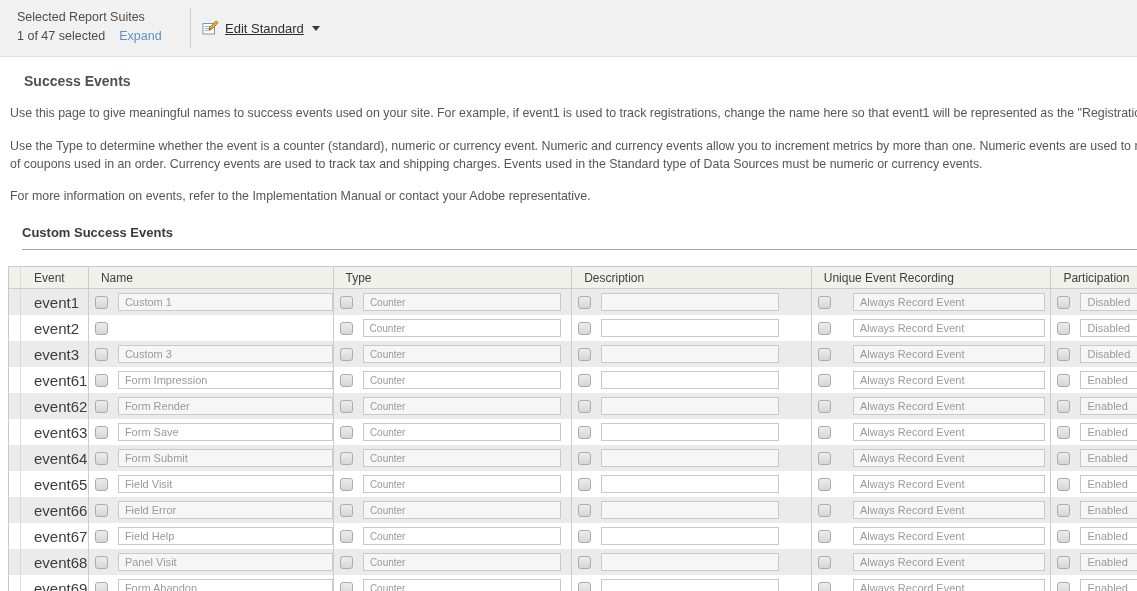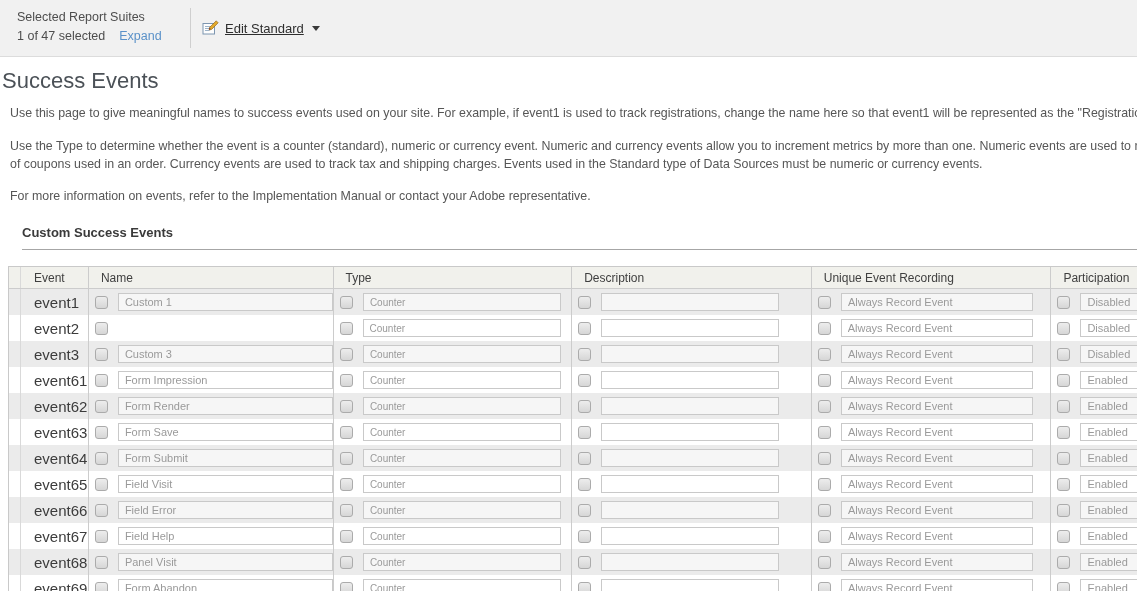--- a/index.html
+++ b/index.html
@@ -30,22 +30,22 @@
     font-size: 13px; color: #2e2e2e; text-decoration: underline;
   }
   .caret {
     width: 0; height: 0; display: inline-block;
     border-left: 4px solid transparent; border-right: 4px solid transparent;
     border-top: 5px solid #3a3a3a; margin-left: 2px;
   }
   
   .content { background: #fff; }
   .page-title {
-    margin: 13px 0 0 2px;
-    font-size: 22px; font-weight: 400; color: #4b5157; line-height: 22px;
+    margin: 13px 0 0 24px;
+    font-size: 14px; font-weight: 700; color: #4b5157; line-height: 22px;
   }
   .para { margin-left: 10px; }
   .para .line { white-space: nowrap; font-size: 12.4px; color: #565656; line-height: 18.5px; }
   .p1 { margin-top: 12px; }
   .p2 { margin-top: 14px; }
   .p3 { margin-top: 13px; }
   .section-title {
     margin: 20px 0 0 22px;
     width: 1560px;
     font-size: 13px; font-weight: bold; color: #3a3a3a;
@@ -91,21 +91,21 @@
     background: rgba(255,255,255,0.55);
     padding: 0 6px; color: #9a9a9a;
     font-family: "Liberation Sans", sans-serif;
     outline: none;
   }
   input.small { font-size: 11px; }
   input.large { font-size: 10px; }
   .w-name  { width: 216px; }
   .w-type  { width: 198px; }
   .w-desc  { width: 178px; }
-  .w-uniq  { width: 192px; }
+  .w-uniq  { width: 192px; margin-left: 12px; }
   .w-part  { width: 200px; }
 </style>
 </head>
 <body>
 
 <div class="topbar">
   <div class="rs-block">
     <div class="rs-title">Selected Report Suites</div>
     <div class="rs-line2">
       <span>1 of 47 selected</span><a class="expand-link">Expand</a>

